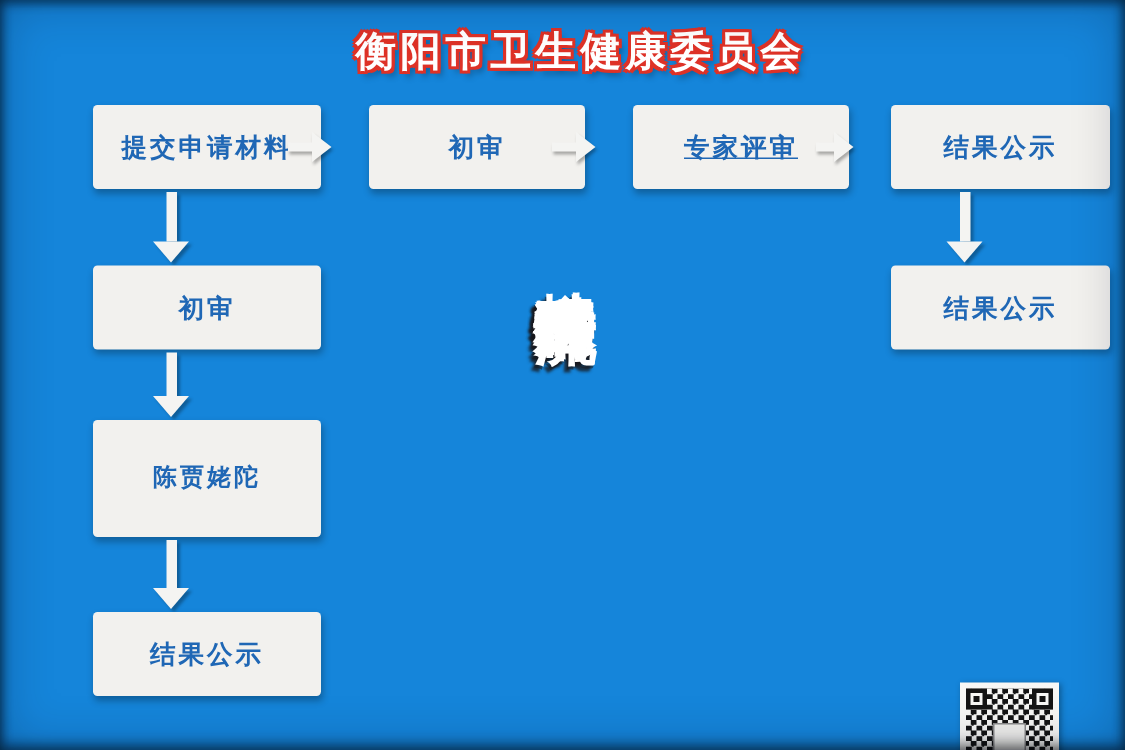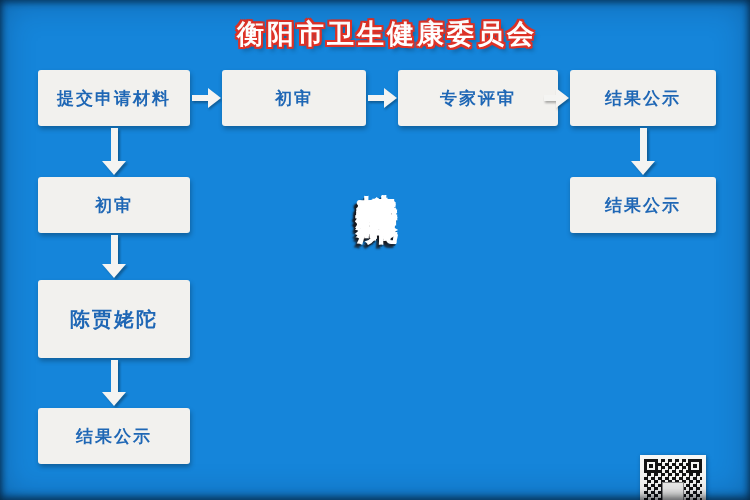--- a/index.html
+++ b/index.html
@@ -39,28 +39,28 @@
 
   
   .flow-box {
     position: absolute;
     background: #f2f1ee;
     border-radius: 3px;
     box-shadow: 1px 3px 5px rgba(0,0,0,0.28);
     display: flex; flex-direction: column;
     align-items: center; justify-content: center;
     color: #1f67b5; font-weight: 700; font-size: 17px;
-    letter-spacing: 2px; text-align: center;
+    letter-spacing: 2px; text-align: center; margin-left: 24px;
   }
   .box-a { left: 38px;  top: 70px;  width: 152px; height: 56px; }
   .box-b { left: 222px; top: 70px;  width: 144px; height: 56px; }
-  .box-c { left: 398px; top: 70px;  width: 160px; height: 56px; }
+  .box-c { left: 398px; top: 70px;  width: 144px; height: 56px; text-decoration: underline; }
   .box-d { left: 570px; top: 70px;  width: 146px; height: 56px; }
   .box-e { left: 38px;  top: 177px; width: 152px; height: 56px; }
-  .box-f { left: 38px;  top: 280px; width: 152px; height: 78px; line-height: 1.75; font-size: 20px; }
+  .box-f { left: 38px;  top: 280px; width: 152px; height: 78px; line-height: 1.75; font-size: 16px; }
   .box-g { left: 38px;  top: 408px; width: 152px; height: 56px; }
   .box-h { left: 570px; top: 177px; width: 146px; height: 56px; }
 
   
   .h-arrow {
     position: absolute; height: 22px; display: flex; align-items: center;
     filter: drop-shadow(1px 2px 1px rgba(0,0,0,0.30));
   }
   .h-arrow .stem { flex: 1; height: 6px; background: #f4f4f2; }
   .h-arrow .head {

